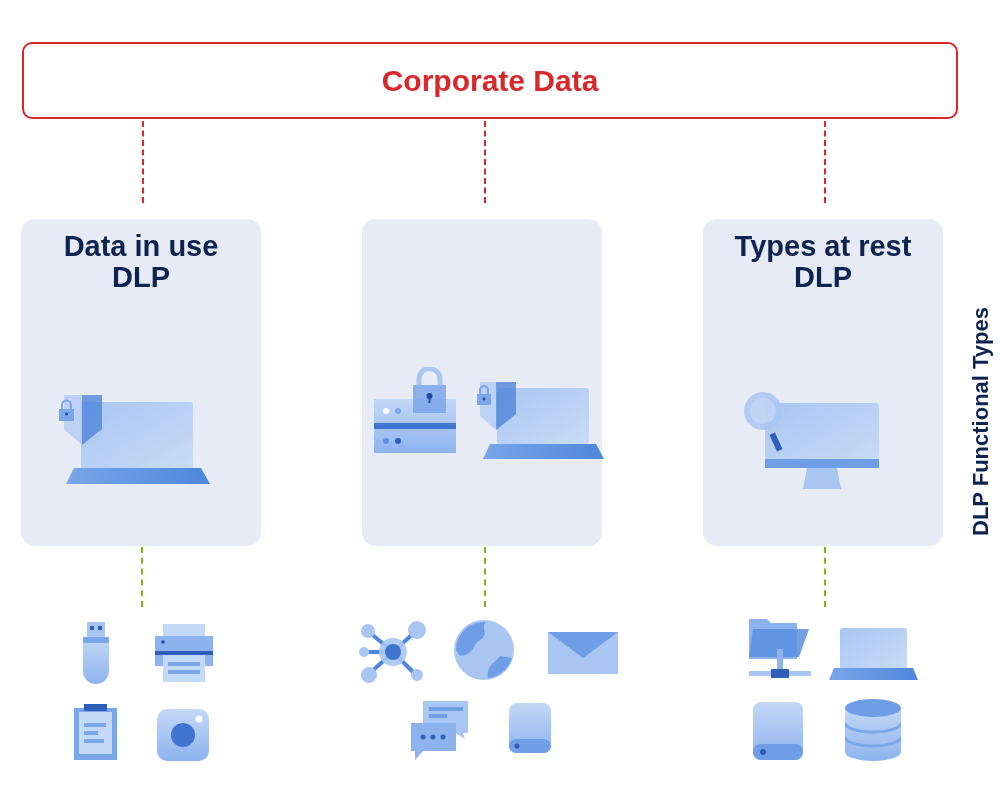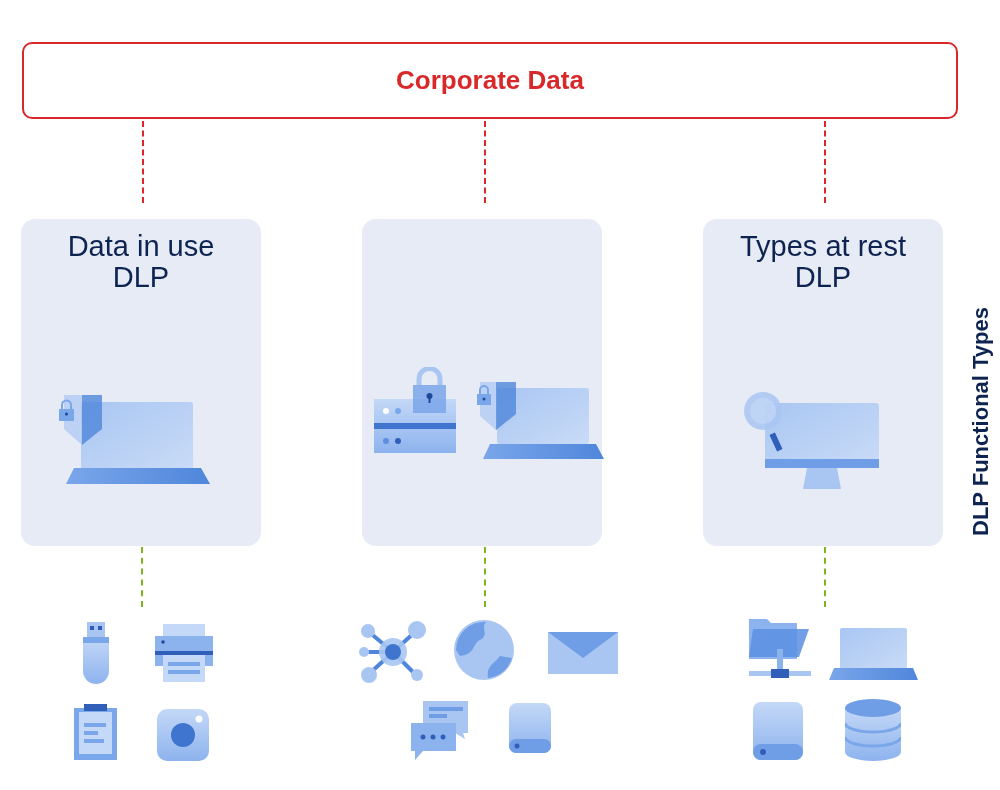--- a/index.html
+++ b/index.html
@@ -1,22 +1,22 @@
 <!DOCTYPE html>
 <html><head>
 <meta charset="utf-8">
 <style>
   html,body{margin:0;padding:0;background:#ffffff;}
   body{width:1000px;height:790px;position:relative;overflow:hidden;font-family:"Liberation Sans",sans-serif;}
   .root-box{position:absolute;left:22px;top:42px;width:936px;height:77px;border:2px solid #d8282a;border-radius:10px;box-sizing:border-box;display:flex;align-items:center;justify-content:center;}
-  .root-title{color:#d8282a;font-weight:bold;font-size:26px;letter-spacing:0px;}
+  .root-title{color:#d8282a;font-weight:bold;font-size:30px;letter-spacing:0px;}
   .vline{position:absolute;width:0;border-left:2px dashed #d8282a;}
   .gline{position:absolute;width:0;border-left:2px dashed #7fb51a;}
   .card{position:absolute;top:219px;width:240px;height:327px;background:#e6ebf5;border-radius:14px;}
-  .card-title{position:absolute;left:0;right:0;top:12px;text-align:center;color:#0d2350;font-weight:normal;font-size:29px;line-height:31px;}
+  .card-title{position:absolute;left:0;right:0;top:12px;text-align:center;color:#0d2350;font-weight:bold;font-size:29px;line-height:31px;}
   .side-label{position:absolute;left:968px;top:536px;transform:rotate(-90deg);transform-origin:0 0;color:#0d2350;font-weight:bold;font-size:22px;white-space:nowrap;}
   .ico{position:absolute;}
   svg{display:block;}
 </style>
 </head>
 <body>
 
 <svg width="0" height="0" style="position:absolute">
   <defs>
     <linearGradient id="gA" x1="0" y1="0" x2="1" y2="1">

